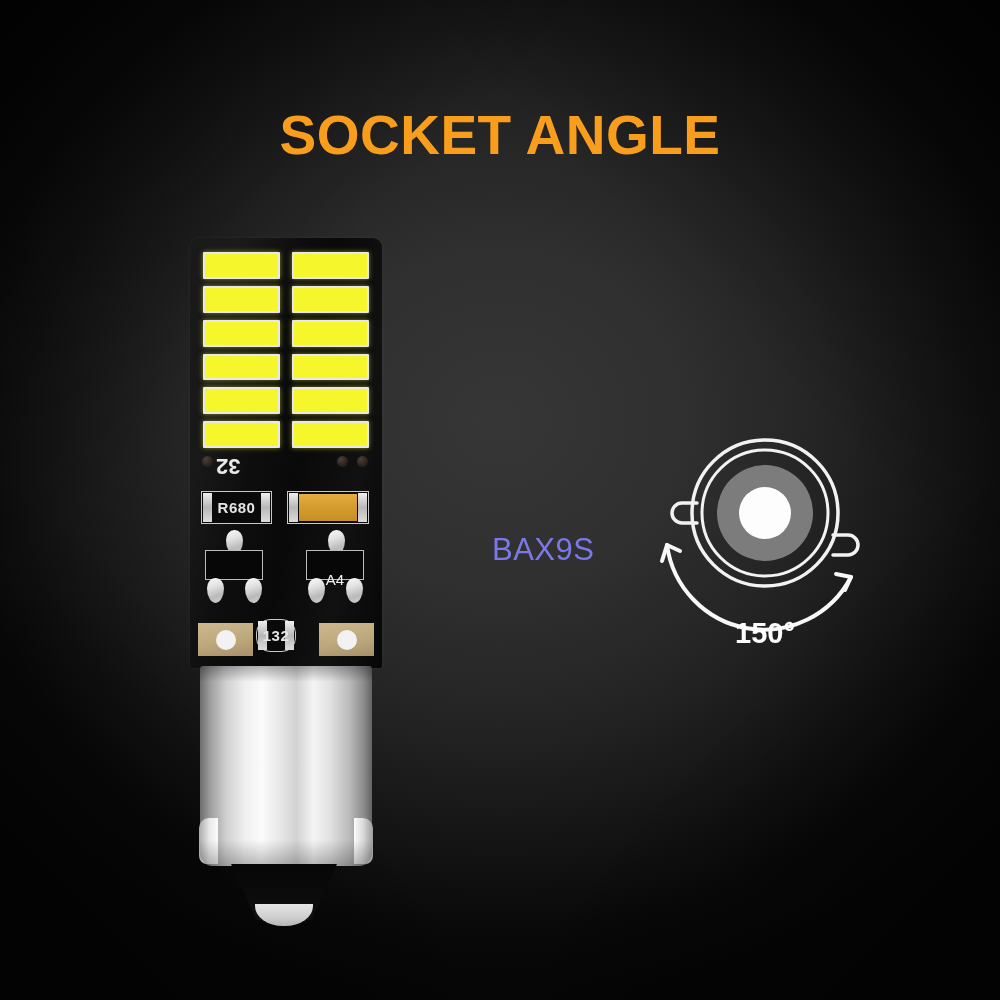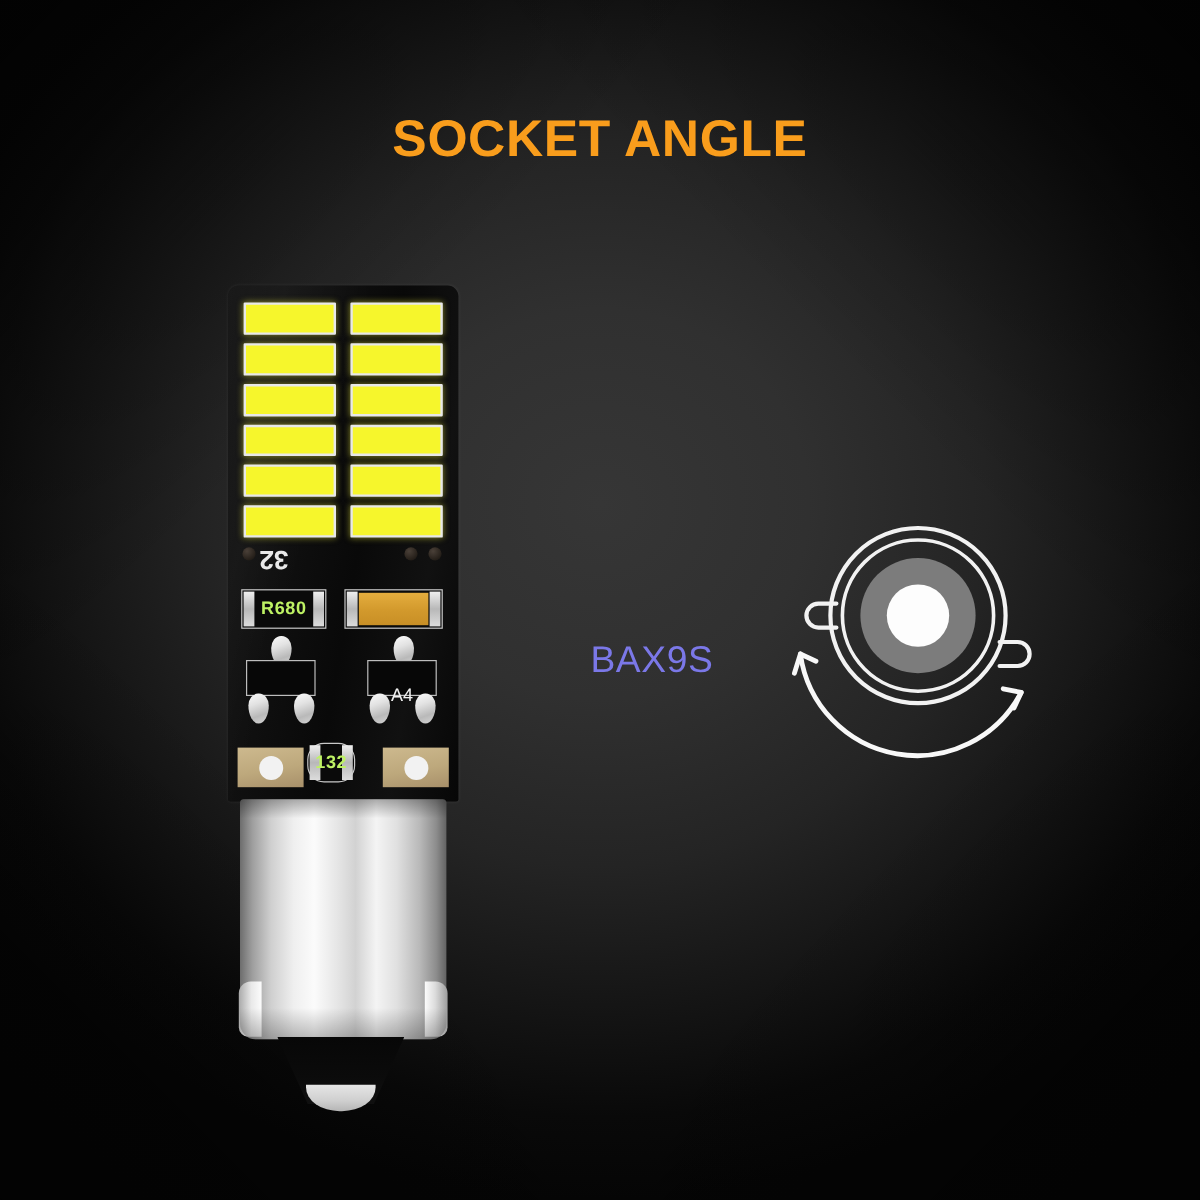--- a/index.html
+++ b/index.html
@@ -31,23 +31,23 @@
       linear-gradient(225deg, rgba(0,0,0,.55) 0%, rgba(0,0,0,0) 30%),
       linear-gradient(45deg, rgba(0,0,0,.5) 0%, rgba(0,0,0,0) 28%),
       linear-gradient(315deg, rgba(0,0,0,.5) 0%, rgba(0,0,0,0) 28%);
     pointer-events: none;
   }
 
   
   #title {
     position: absolute;
     left: 0; right: 0;
-    top: 92px;
+    top: 103px;
     text-align: center;
-    font-size: 43px;
+    font-size: 55px;
     font-weight: bold;
     letter-spacing: .5px;
     color: #f99d1c;
     white-space: nowrap;
   }
 
   
   #bulb {
     position: absolute;
     left: 183px;
@@ -127,21 +127,21 @@
     background: linear-gradient(180deg, #efefef, #b8b8b8 50%, #dcdcdc);
   }
   .smd .cap-left { left: 1px; }
   .smd .cap-right { right: 1px; }
   .smd .smd-label {
     position: absolute;
     inset: 0;
     display: flex;
     align-items: center;
     justify-content: center;
-    color: #bef264;
+    color: #e5e5e5;
     font-size: 15px;
     font-weight: bold;
     letter-spacing: .5px;
   }
   .smd .cap-body {
     position: absolute;
     left: 11px; right: 11px;
     top: 2px; bottom: 2px;
     background: linear-gradient(180deg, #e4ad3e, #d2992c 55%, #c88f26);
   }
@@ -382,15 +382,16 @@
       <circle cx="125" cy="88" r="26" fill="#fdfdfd"></circle>
 
       <path d="M 57 88 L 42 88 A 10 10 0 0 0 42 108 L 57 108" fill="none" stroke="#f2f2f2" stroke-width="3.5" stroke-linecap="round" transform="translate(0,-10)"></path>
 
       <path d="M 193 88 L 208 88 A 10 10 0 0 1 208 108 L 193 108" fill="none" stroke="#f2f2f2" stroke-width="3.5" stroke-linecap="round" transform="translate(0,22)"></path>
 
       <path d="M 27 120 A 98 98 0 0 0 211 152" fill="none" stroke="#f8f8f8" stroke-width="4" stroke-linecap="round"></path>
       <path d="M 27 120 L 22 136 M 27 120 L 40 126" fill="none" stroke="#f8f8f8" stroke-width="4" stroke-linecap="round"></path>
       <path d="M 211 152 L 196 149 M 211 152 L 205 165" fill="none" stroke="#f8f8f8" stroke-width="4" stroke-linecap="round"></path>
     </svg>
+    <div id="socket-label">150°</div>
   </div>
 
 </div>
 
 </body></html>

